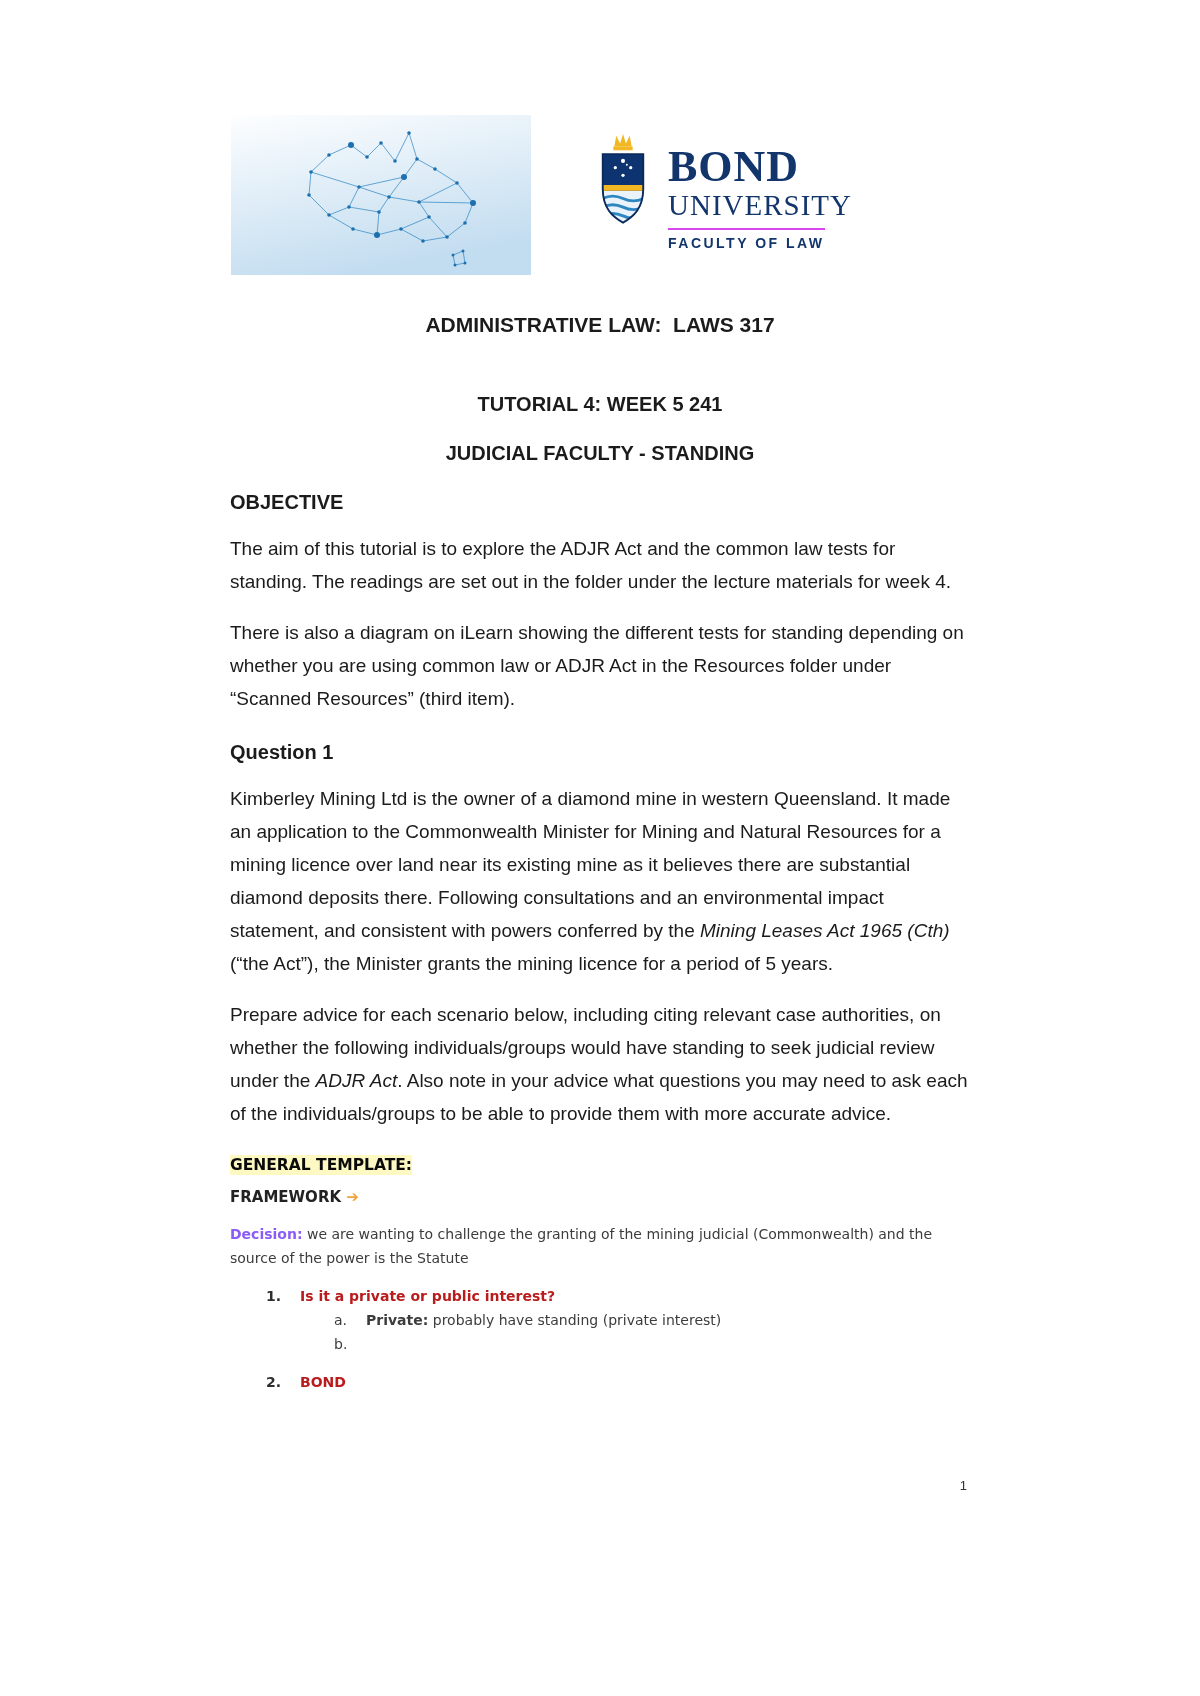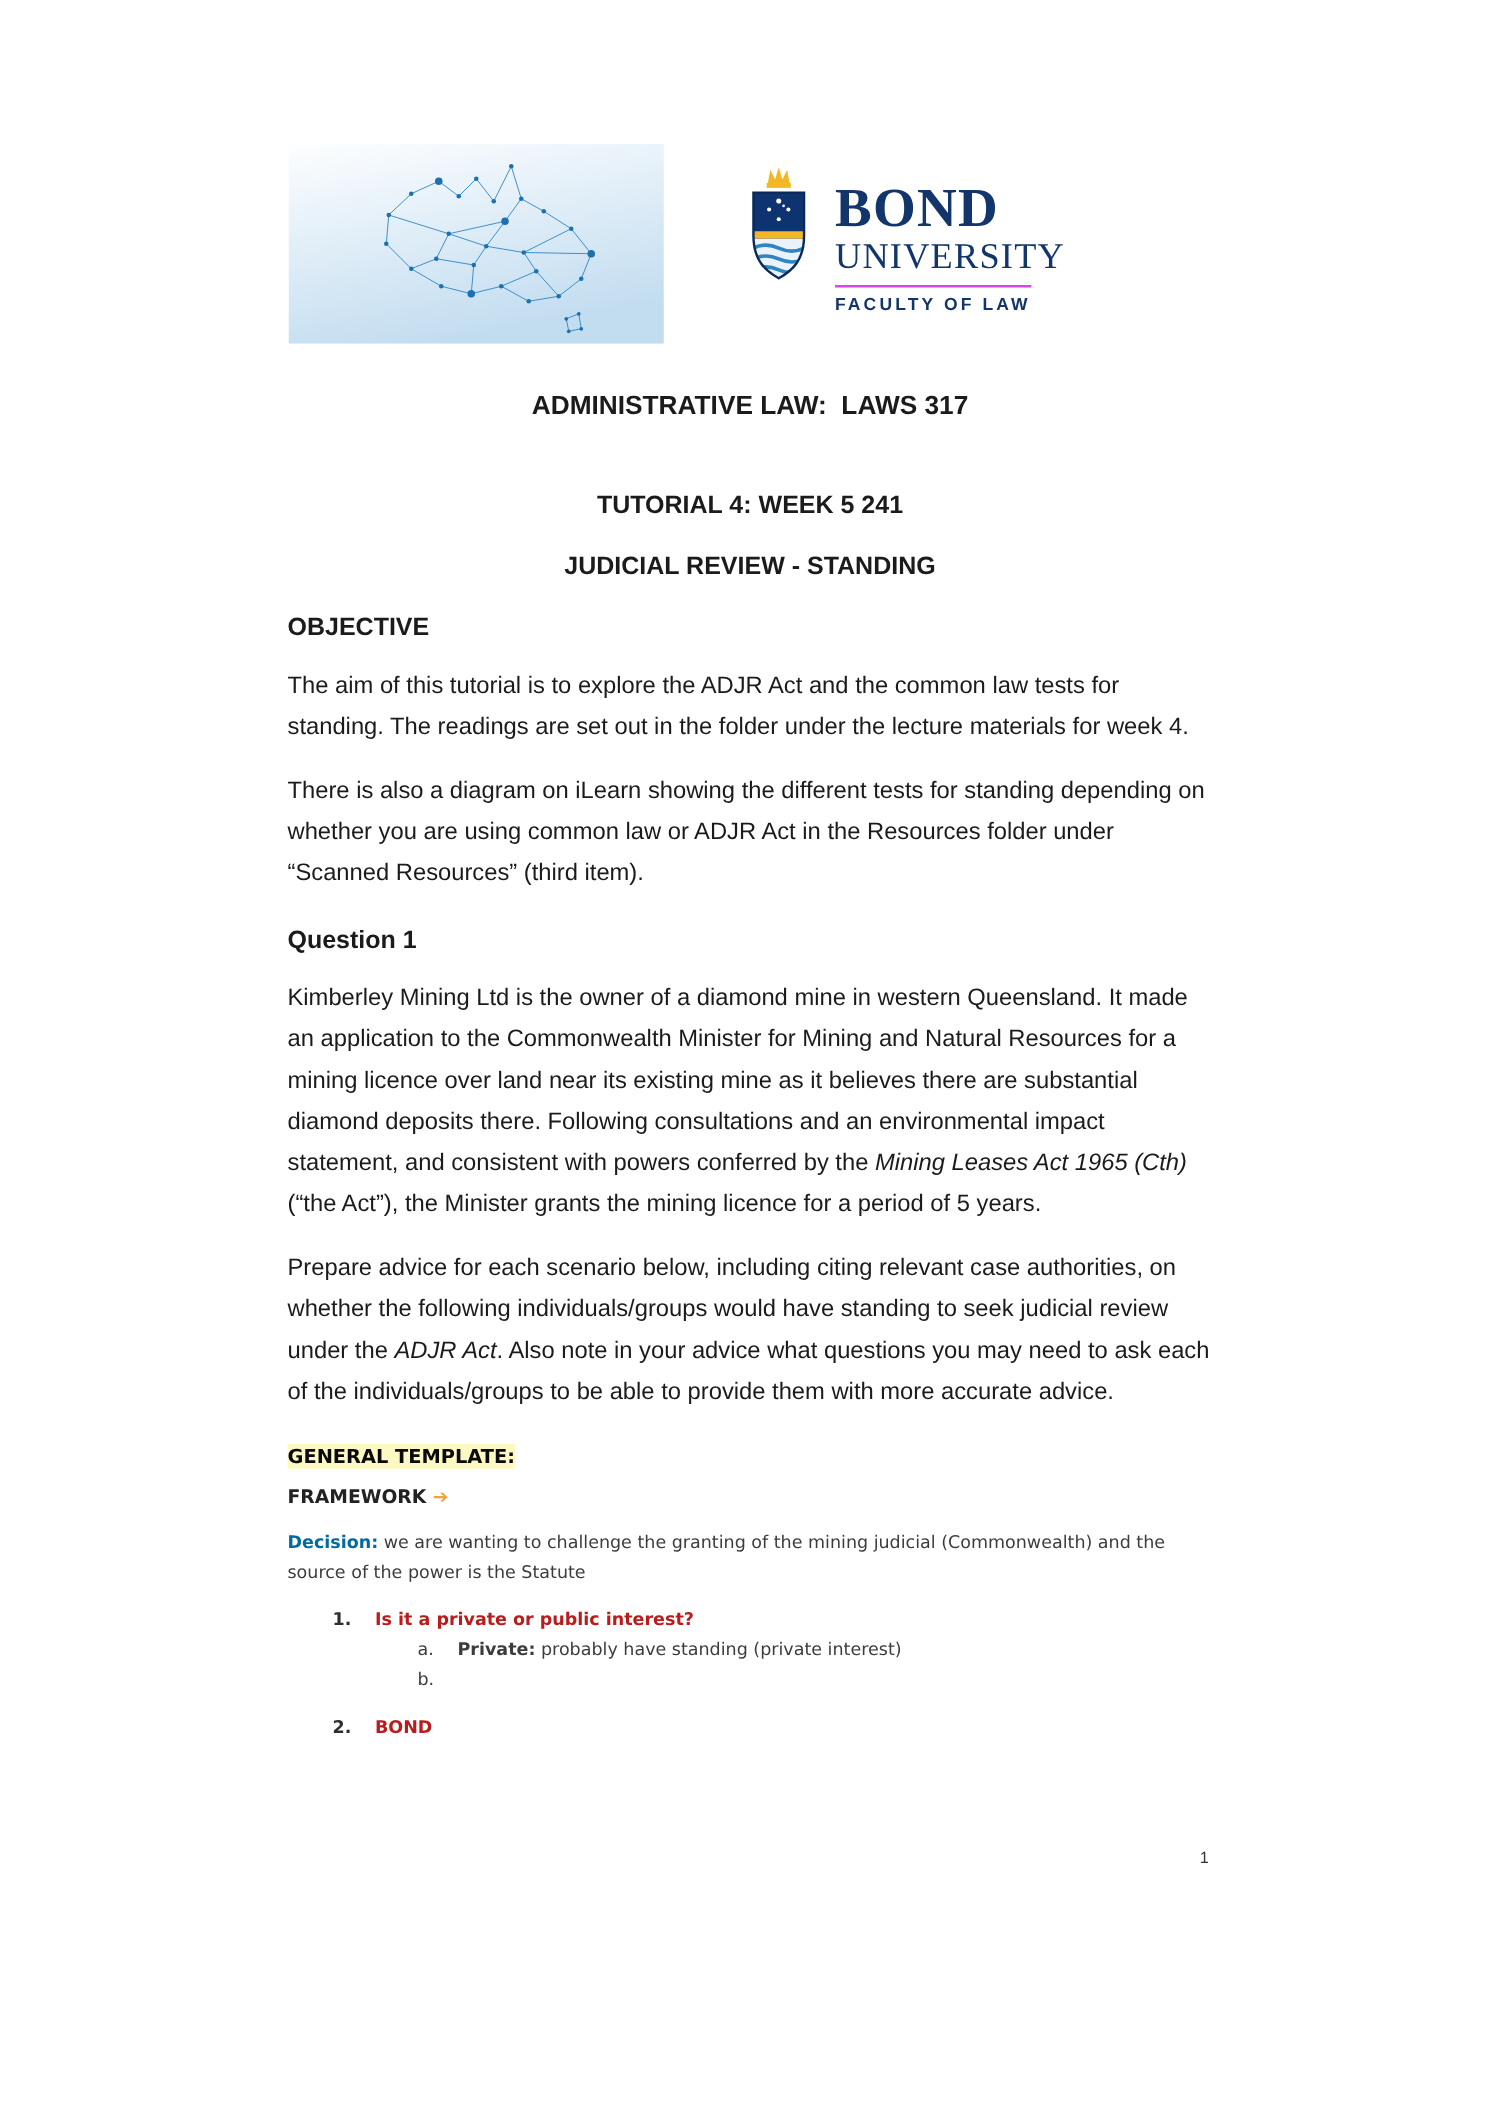--- a/index.html
+++ b/index.html
@@ -100,21 +100,21 @@
   }
   .framework-line .arrow { color: #f2a33c; font-weight: bold; }
 
   .note-p {
     margin: 16px 0 0 0;
     font-family: "DejaVu Sans", sans-serif;
     font-size: 14px;
     line-height: 24px;
     color: #3c3c3c;
   }
-  .note-p b { color: #0369a1; }
+  .note-p b { color: #8b5cf6; }
 
   .note-list { margin-top: 14px; font-family: "DejaVu Sans", sans-serif; font-size: 14px; line-height: 24px; color: #3c3c3c; }
   .num-item { display: flex; padding-left: 36px; }
   .num-item .num { width: 34px; flex: 0 0 34px; font-weight: bold; color: #2e2e2e; }
   .num-item .lbl { font-weight: bold; color: #b91c1c; }
   .sub-item { display: flex; padding-left: 104px; }
   .sub-item .letter { width: 32px; flex: 0 0 32px; color: #3c3c3c; }
   .sub-item .txt { max-width: 720px; }
   .num-item.second { margin-top: 14px; }
 
@@ -213,21 +213,21 @@
         <div class="logo-text">
           <div class="bond-name">BOND</div>
           <div class="bond-univ">UNIVERSITY</div>
           <div class="bond-fac">FACULTY OF LAW</div>
         </div>
       </div>
     </div>
 
     <div class="doc-title">ADMINISTRATIVE LAW:  LAWS 317</div>
     <div class="doc-sub1">TUTORIAL 4: WEEK 5 241</div>
-    <div class="doc-sub2">JUDICIAL REVIEW - STANDING</div>
+    <div class="doc-sub2">JUDICIAL FACULTY - STANDING</div>
 
     <div class="h-left">OBJECTIVE</div>
     <p class="body-p">The aim of this tutorial is to explore the ADJR Act and the common law tests for standing. The readings are set out in the folder under the lecture materials for week 4.</p>
     <p class="body-p">There is also a diagram on iLearn showing the different tests for standing depending on whether you are using common law or ADJR Act in the Resources folder under “Scanned Resources” (third item).</p>
 
     <div class="h-left">Question 1</div>
     <p class="body-p"><span>Kimberley Mining Ltd is the owner of a diamond mine in western Queensland. It made an application to the Commonwealth Minister for Mining and Natural Resources for a mining licence over land near its existing mine as it believes there are substantial diamond deposits there. Following consultations and an environmental impact statement, and consistent with powers conferred by the </span><em>Mining Leases Act 1965 (Cth)</em><span> (“the Act”), the Minister grants the mining licence for a period of 5 years.</span></p>
     <p class="body-p"><span>Prepare advice for each scenario below, including citing relevant case authorities, on whether the following individuals/groups would have standing to seek judicial review under the </span><em>ADJR Act</em><span>. Also note in your advice what questions you may need to ask each of the individuals/groups to be able to provide them with more accurate advice.</span></p>
 
     <div class="tpl-heading"><span class="hl">GENERAL TEMPLATE:</span></div>

